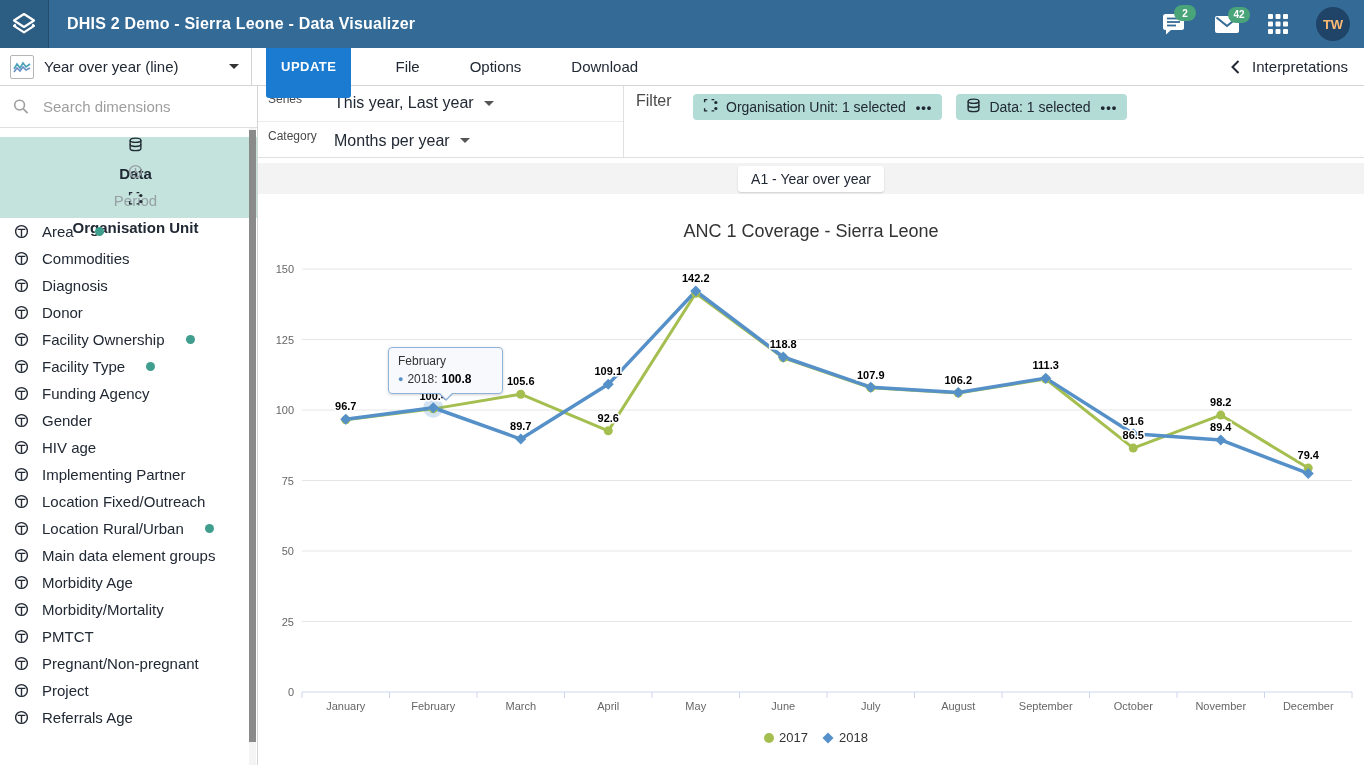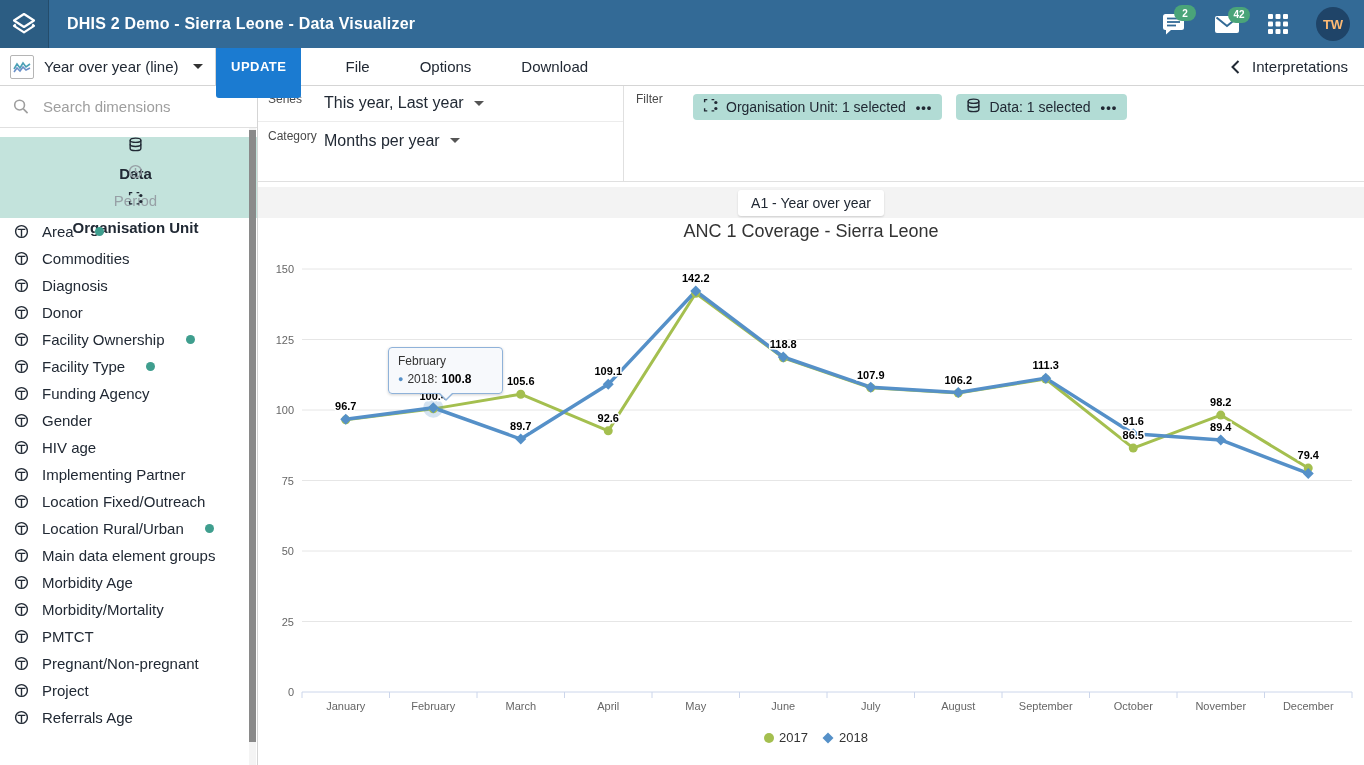--- a/index.html
+++ b/index.html
@@ -16,28 +16,28 @@
   .ticon{position:relative;display:flex;align-items:center;justify-content:center;cursor:pointer;}
   .badge{position:absolute;top:-8px;right:-10px;min-width:16px;height:16px;border-radius:9px;
          background:#4aa479;color:#fff;font-size:10px;font-weight:bold;display:flex;
          align-items:center;justify-content:center;padding:0 3px;}
   .avatar{width:34px;height:34px;border-radius:50%;background:#1f4468;color:#fdba74;
           font-size:13px;font-weight:bold;display:flex;align-items:center;justify-content:center;cursor:pointer;}
 
   
   .second-bar{position:absolute;left:0;top:48px;width:1364px;height:37px;background:#fff;
               border-bottom:1px solid #d5d5d5;display:flex;align-items:center;z-index:20;}
-  .chart-type{width:216px;height:100%;display:flex;align-items:center;padding:0 12px 0 10px;
+  .chart-type{width:252px;height:100%;display:flex;align-items:center;padding:0 12px 0 10px;
               box-sizing:border-box;border-right:1px solid #d5d5d5;cursor:pointer;}
   .ct-iconbox{width:22px;height:22px;border:1px solid #b5b5b5;border-radius:2px;background:#fff;
               display:flex;align-items:center;justify-content:center;}
   .ct-label{flex:1;margin-left:10px;font-size:15px;}
   .caret{width:0;height:0;border-left:5px solid transparent;border-right:5px solid transparent;
          border-top:5px solid #333;}
-  .update-btn{margin-left:0;background:#1b7bd1;color:#fff;border:none;border-radius:3px;
+  .update-btn{margin-left:14px;background:#1b7bd1;color:#fff;border:none;border-radius:3px;
               font-family:inherit;font-size:13px;font-weight:bold;letter-spacing:.5px;
               padding:24px 15px;cursor:pointer;}
   .menu-item{font-size:15px;color:#212934;margin-left:38px;cursor:pointer;background:none;border:none;
              font-family:inherit;}
   .interp{margin-left:auto;display:flex;align-items:center;gap:12px;padding-right:16px;cursor:pointer;}
   .interp-label{font-size:15px;}
 
   
   .sidebar{position:absolute;left:0;top:85px;width:258px;bottom:0;background:#fff;
            border-right:1px solid #d5d5d5;box-sizing:border-box;}
@@ -51,30 +51,30 @@
   .dim-item.selected{background:#c3e3dc;flex-direction:column;}
   .dim-item.bold .dim-label{font-weight:bold;}
   .dim-item.disabled .dim-label{color:#97a0a6;}
   .dim-item .dim-icon{display:flex;align-items:center;}
   .green-dot{width:9px;height:9px;border-radius:50%;background:#3f9e8e;margin-left:8px;}
   .sb-track{position:absolute;right:1px;top:43px;bottom:0;width:7px;background:#f4f4f4;}
   .sb-thumb{position:absolute;right:1px;top:45px;width:7px;height:612px;background:#8a8a8a;cursor:pointer;}
 
   
   .main{position:absolute;left:258px;top:85px;right:0;bottom:0;}
-  .config-row{height:97px;border-bottom:1px solid #e0e0e0;display:flex;box-sizing:border-box;}
+  .config-row{height:73px;border-bottom:1px solid #e0e0e0;display:flex;box-sizing:border-box;}
   .series-cat{width:366px;border-right:1px solid #e0e0e0;box-sizing:border-box;}
   .cfg-line{height:37px;display:flex;align-items:center;box-sizing:border-box;}
   .cfg-line.first{border-bottom:1px solid #ececec;}
   .cfg-label{width:56px;font-size:12px;color:#494949;padding-left:10px;align-self:flex-start;
              padding-top:7px;}
-  .cfg-value{display:flex;align-items:center;gap:10px;font-size:16px;margin-left:0;cursor:pointer;}
+  .cfg-value{display:flex;align-items:center;gap:10px;font-size:16px;margin-left:10px;cursor:pointer;}
   .cfg-value .caret{border-top-color:#555;}
   .filter-area{flex:1;position:relative;}
-  .filter-label{position:absolute;left:12px;top:7px;font-size:12px;color:#494949;}
+  .filter-label{position:absolute;left:12px;top:7px;font-size:16px;color:#494949;}
   .chips{position:absolute;left:69px;top:9px;display:flex;gap:14px;align-items:center;}
   .chip{background:#b2dcd5;border-radius:4px;height:26px;display:flex;align-items:center;
         padding:0 10px;gap:8px;font-size:14px;cursor:pointer;}
   .chip .more{font-weight:bold;letter-spacing:1px;font-size:13px;margin-left:2px;}
 
   .tab-strip{margin-top:5px;height:31px;background:#f3f3f3;display:flex;align-items:center;
              justify-content:center;}
   .tab-pill{background:#fff;border-radius:3px;padding:5px 13px;font-size:14px;
             box-shadow:0 1px 2px rgba(0,0,0,.15);cursor:pointer;}
 

